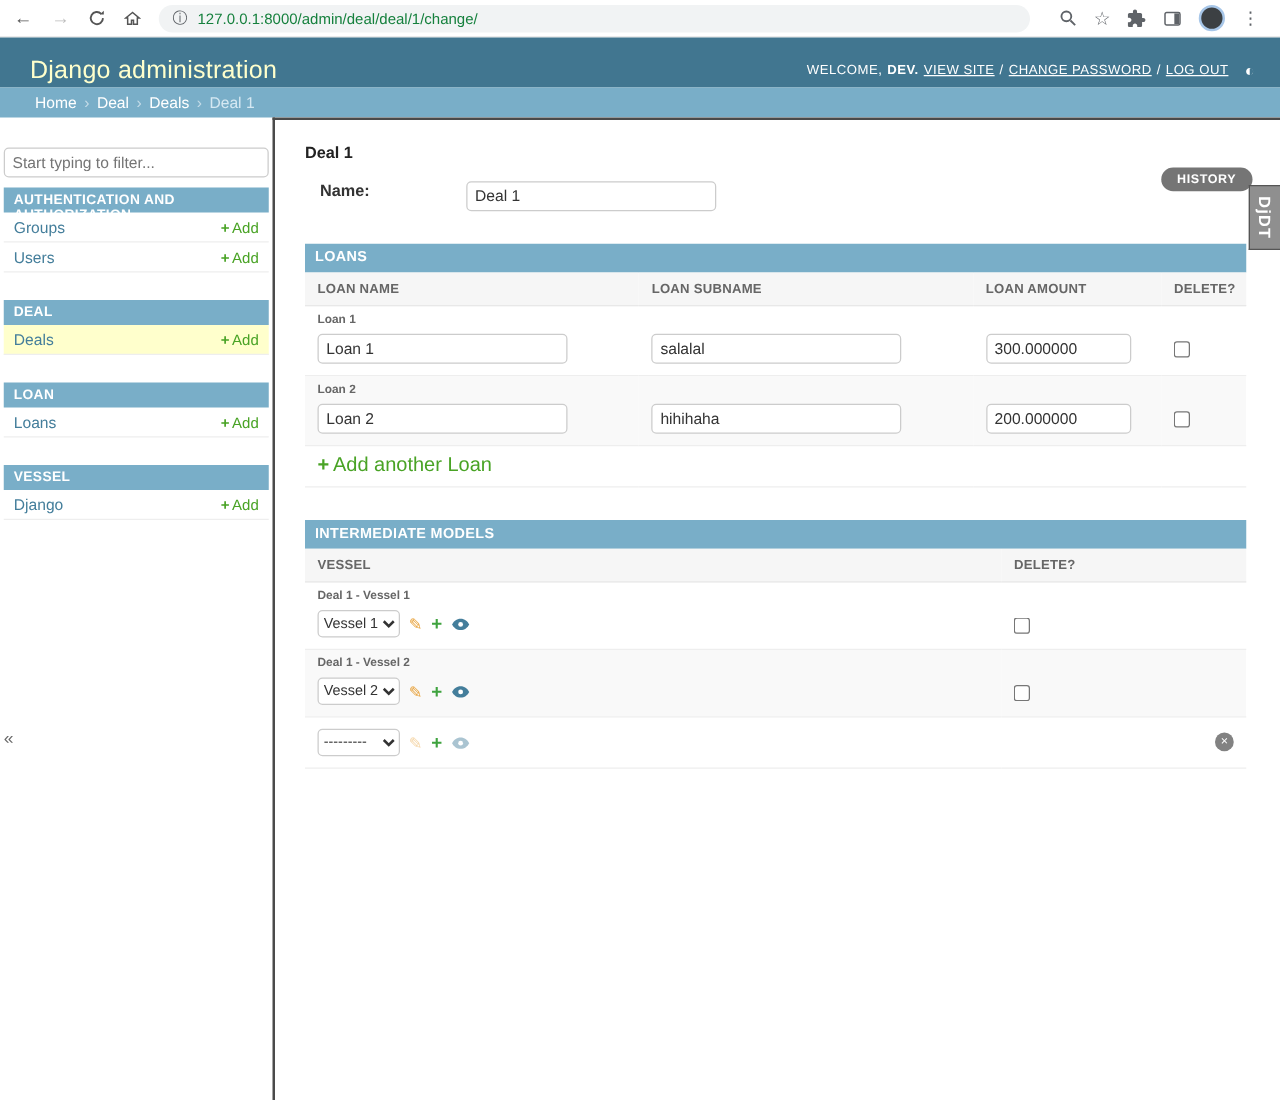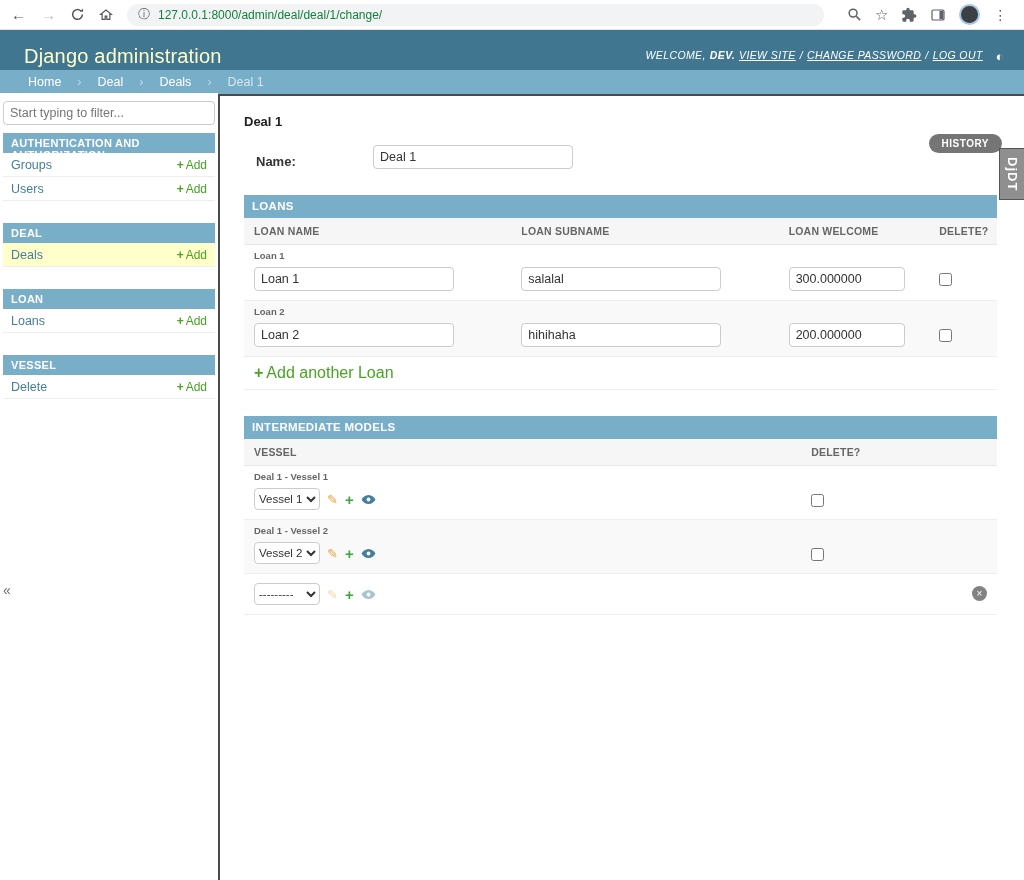--- a/index.html
+++ b/index.html
@@ -22,33 +22,33 @@
   .url-text { font-size:12px; color:#15803d; white-space:nowrap; }
   .chrome-right { display:flex; align-items:center; gap:13px; margin-left:10px; }
   .star-glyph { color:#5f6368; font-size:15px; cursor:pointer; }
   .avatar { width:21px; height:21px; border-radius:50%; background:#3c4043; border:2px solid #a7c6e8; cursor:pointer; }
   .menu-dots { color:#5f6368; font-size:14px; cursor:pointer; }
 
   
   .admin-header { position:absolute; top:30px; left:0; right:0; height:40px; background:#417690;
     display:flex; align-items:center; justify-content:space-between; padding:12px 20px 0 24px; }
   .site-name { color:#ffc; font-size:20px; font-weight:400; letter-spacing:.2px; }
-  .user-tools { display:flex; gap:4px; color:#fff; font-size:10.5px; letter-spacing:.4px;font-style:italic; }
+  .user-tools { display:flex; align-items:center; gap:4px; color:#fff; font-size:10.5px; letter-spacing:.4px; }
   .user-tools a { color:#fff; text-decoration:underline; }
   .user-tools .username { font-weight:bold; }
   .theme-toggle { color:#fff; font-size:13px; margin-left:9px; cursor:pointer; }
 
   
   .breadcrumbs { position:absolute; top:70px; left:0; right:0; height:24px; background:#79aec8;
-    display:flex; align-items:center; padding:0 28px; gap:16px; font-size:12.5px; color:#c4dce8; }
+    display:flex; align-items:center; padding:0 28px; gap:6px; font-size:12.5px; color:#c4dce8; }
   .breadcrumbs a { color:#fff; }
   .crumb-current { color:#d5e8f2; }
 
   
-  .sidebar { position:absolute; top:93px; left:0; width:218px; bottom:0; background:#fff; padding:8px 3px 0 3px; }
+  .sidebar { position:absolute; top:110px; left:0; width:218px; bottom:0; background:#fff; padding:8px 3px 0 3px; }
   .filter-input { width:100%; height:18px; font-size:11px; padding:1px 6px; border:1px solid #c9c9c9;
     color:#333; margin-bottom:8px; font-family:inherit; }
   .module { margin-bottom:22px; }
   .module-caption { background:#79aec8; color:#fff; font-size:11px; font-weight:bold;
     letter-spacing:.3px; padding:4px 8px; height:20px; }
   .model-row { display:flex; justify-content:space-between; align-items:center; height:24px;
     padding:0 8px; border-bottom:1px solid #eee; font-size:12.5px; }
   .model-row.selected { background:#ffffcc; }
   .model-link { color:#447e9b; }
   .addlink { color:#49a325; font-size:12px; }
@@ -57,21 +57,21 @@
 
   
   .main { position:absolute; top:94px; left:218px; right:0; bottom:0; background:#fff;
     border-top:2px solid #4a4a4a; border-left:2px solid #4a4a4a; }
   .content { padding:18px 27px 0 24px; position:relative; }
   .page-title { color:#666; font-size:19px; font-weight:400; margin-bottom:14px; }
   .object-tools { position:absolute; top:38px; right:22px; }
   .history-btn { display:inline-block; background:#757575; color:#fff; font-size:10px; font-weight:bold;
     letter-spacing:.5px; padding:4px 13px; border-radius:15px; }
   .object-name { font-size:13px; font-weight:bold; color:#222; margin-bottom:16px; }
-  .form-row { display:flex; align-items:flex-end; margin:0 0 26px 12px; }
+  .form-row { display:flex; align-items:flex-start; margin:0 0 26px 12px; }
   .form-row label { width:117px; font-weight:bold; font-size:13px; color:#333; }
   input[type="text"] { border:1px solid #ccc; border-radius:4px; padding:4px 6px; font-size:12.5px;
     height:24px; font-family:inherit; color:#333; }
   .w200 { width:200px; } .w116 { width:116px; }
 
   .inline-group { margin-bottom:26px; }
   .inline-title { background:#79aec8; color:#fff; font-size:11.5px; font-weight:bold;
     letter-spacing:.3px; padding:5px 8px; height:23px; }
   table.inline { width:100%; border-collapse:collapse; table-layout:fixed; }
   table.inline th { background:#f6f6f6; text-align:left; font-size:10.5px; font-weight:bold; color:#666;
@@ -206,21 +206,21 @@
     <div class="module-caption">LOAN</div>
     <div class="model-row">
       <a class="model-link">Loans</a>
       <a class="addlink"><span class="plus">+</span><span>Add</span></a>
     </div>
   </div>
 
   <div class="module">
     <div class="module-caption">VESSEL</div>
     <div class="model-row">
-      <a class="model-link">Delete</a>
+      <a class="model-link">Django</a>
       <a class="addlink"><span class="plus">+</span><span>Add</span></a>
     </div>
   </div>
 </div>
 
 <span class="collapse-toggle">«</span>
 
 <div class="main">
   <div class="content">
 
@@ -241,21 +241,21 @@
         <colgroup>
             <col style="width:35.5%">
             <col style="width:35.5%">
             <col style="width:20%">
             <col style="width:9%">
           </colgroup>
         <thead>
           <tr>
             <th>LOAN NAME</th>
             <th>LOAN SUBNAME</th>
-            <th>LOAN WELCOME</th>
+            <th>LOAN AMOUNT</th>
             <th>DELETE?</th>
           </tr>
         </thead>
         <tbody>
           <tr>
             <td><span class="row-caption">Loan 1</span>
               <input type="text" class="w200" value="Loan 1" style=""></td>
             <td><input type="text" class="w200" value="salalal" style=""></td>
             <td><input type="text" class="w116" value="300.000000" style=""></td>
             <td class="delete-cell"><input type="checkbox" style=""></td>

